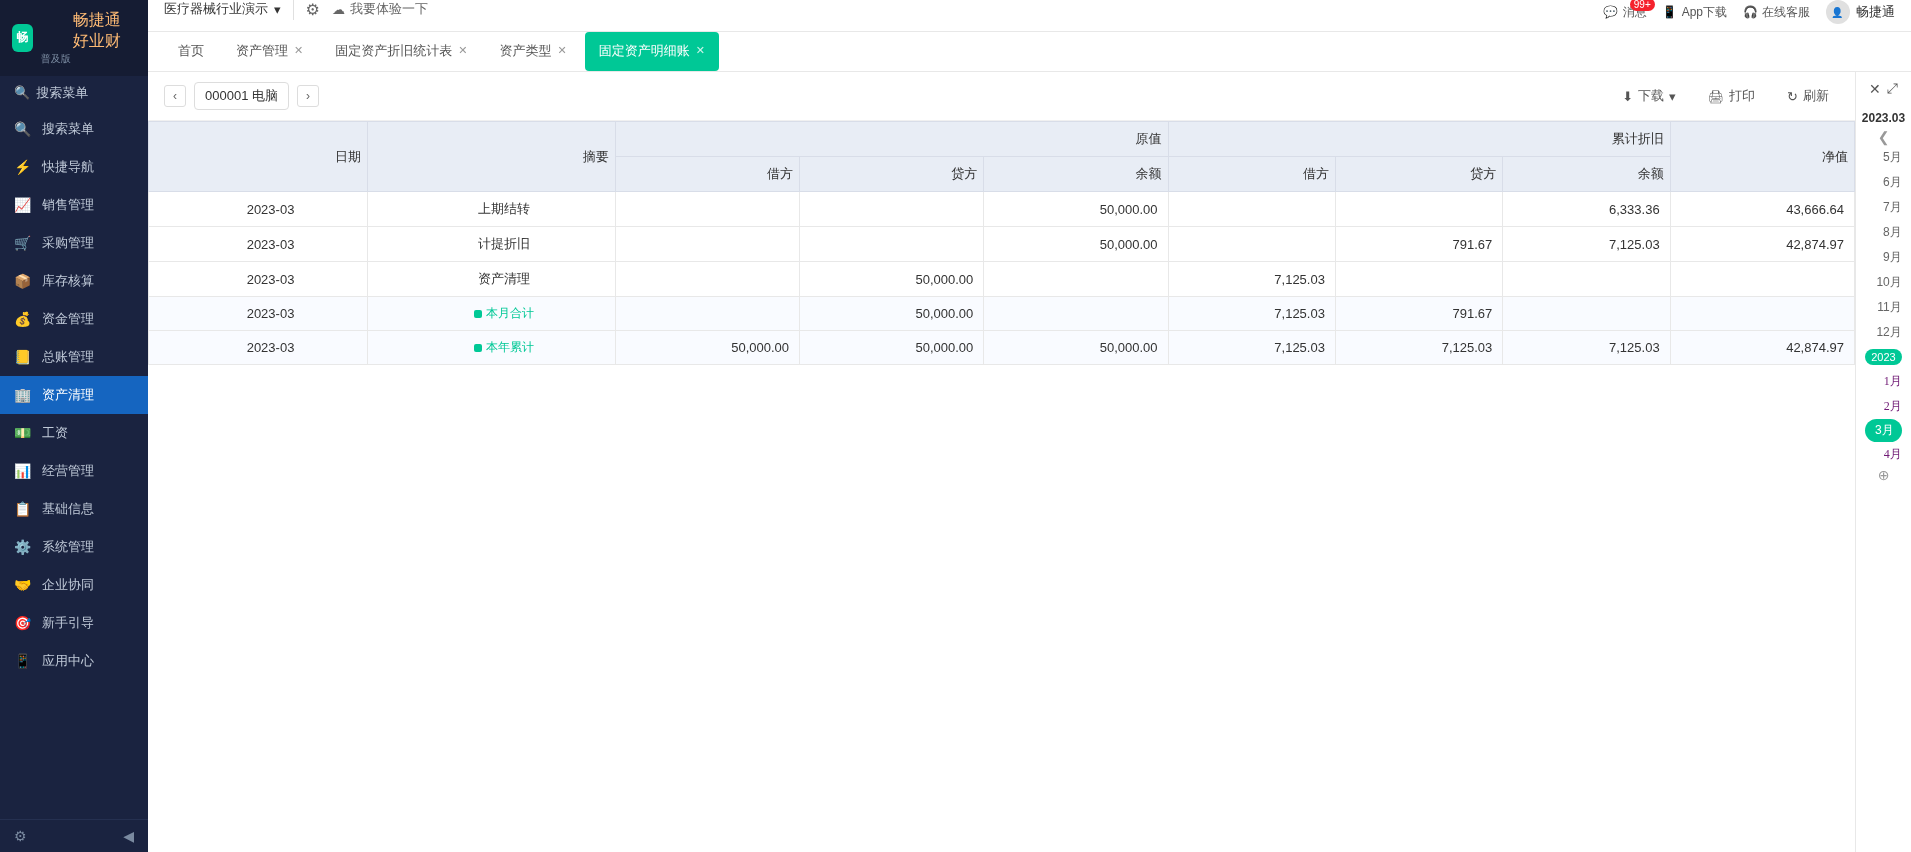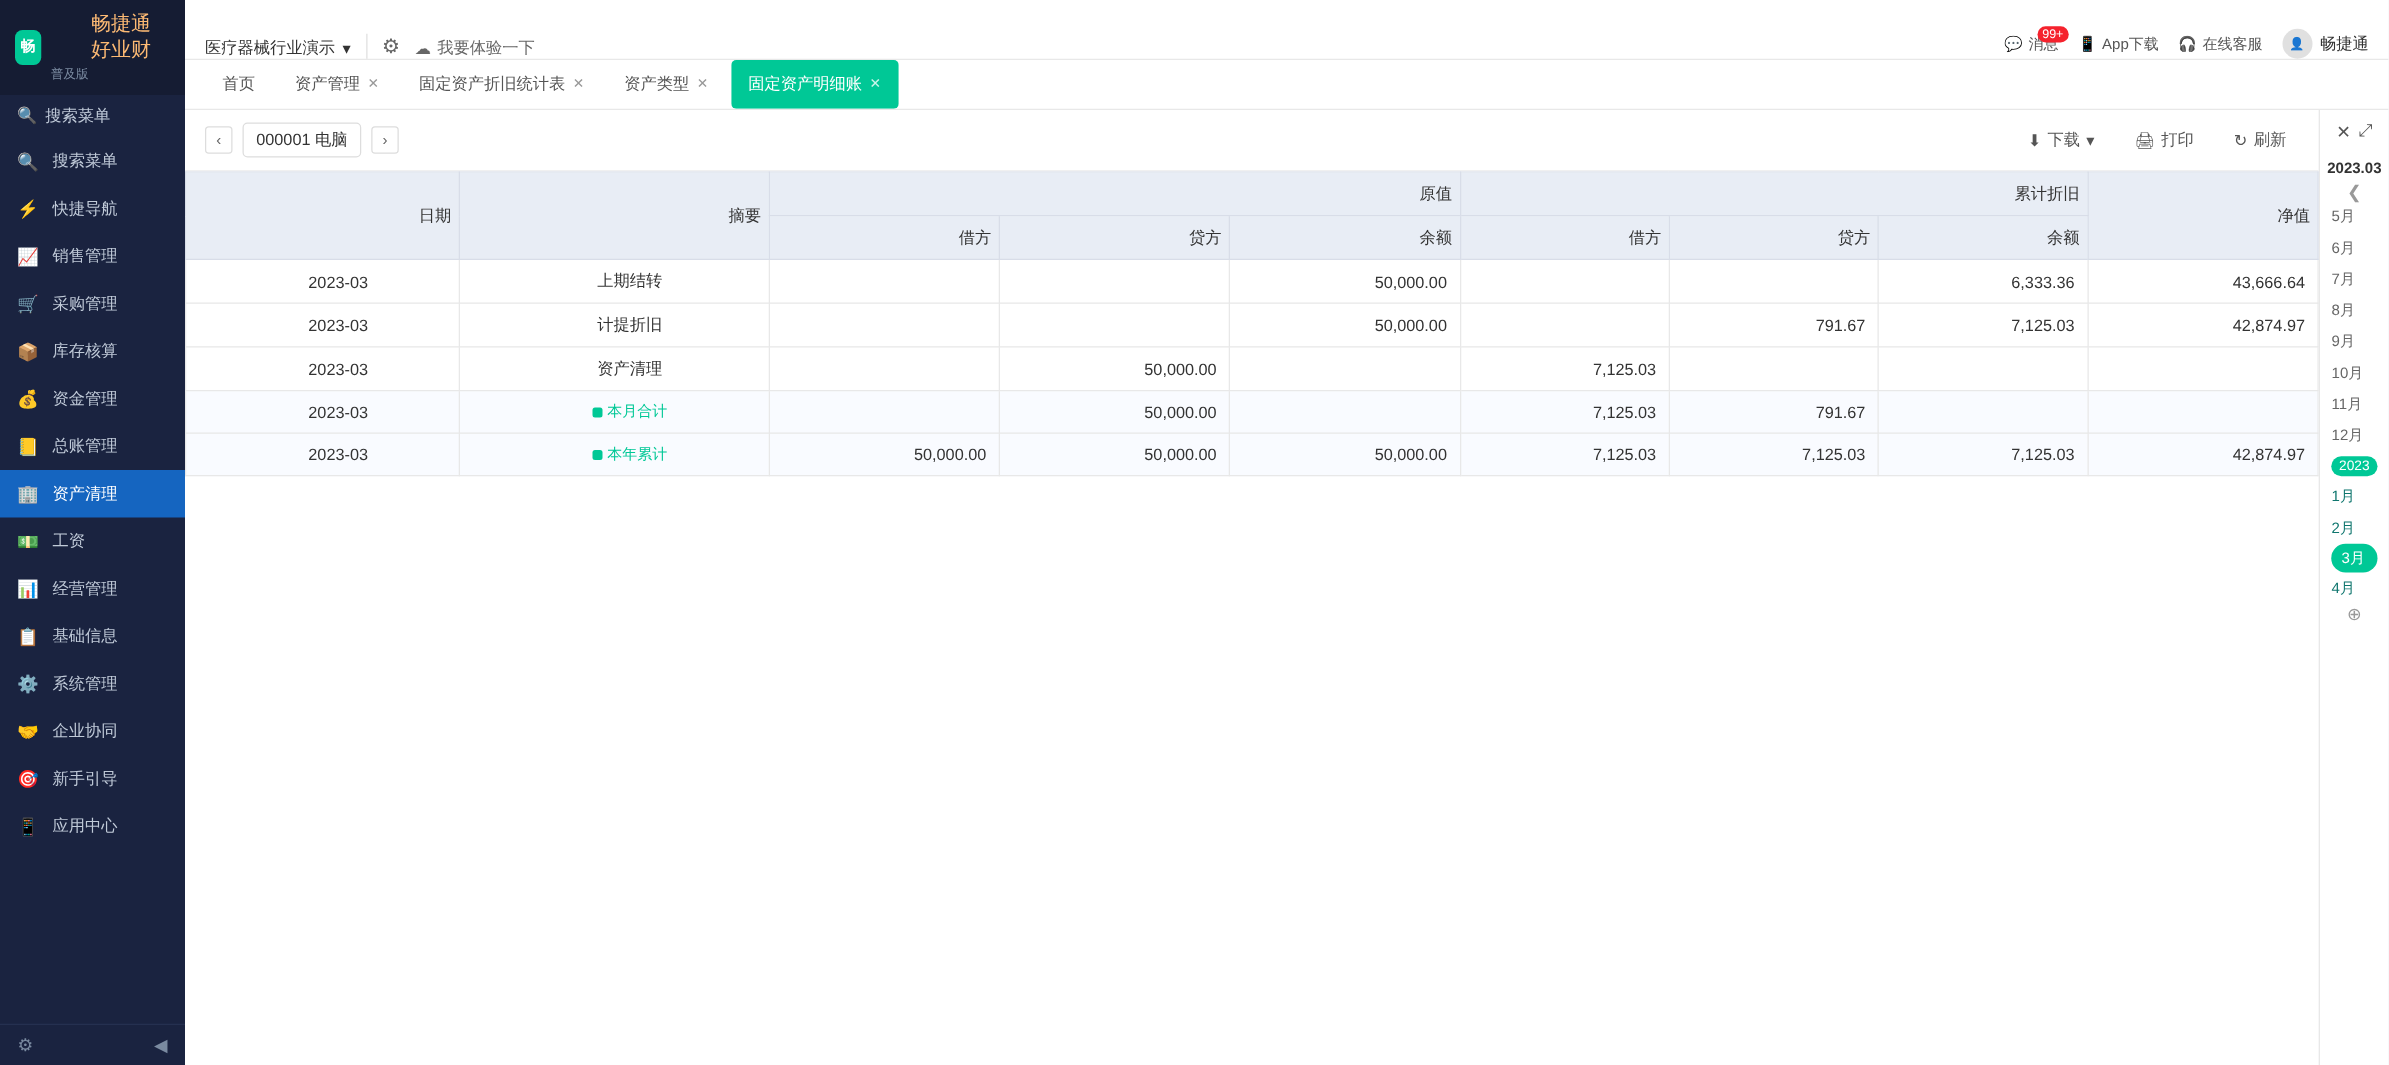--- a/index.html
+++ b/index.html
@@ -57,23 +57,23 @@
       display: flex;
       flex-direction: column;
       height: 100%;
       overflow: hidden;
       background: #f5f6fa;
     }
 
     
     .topbar {
       background: #fff;
-      height: 48px;
-      display: flex;
-      align-items: flex-end;
+      height: 32px;
+      display: flex;
+      align-items: flex-start;
       padding: 0 16px;
       border-bottom: 1px solid #e8e8e8;
       gap: 12px;
       flex-shrink: 0;
     }
     .topbar-company {
       display: flex; align-items: center; gap: 6px;
       font-size: 13px; color: #333; cursor: pointer;
     }
     .topbar-divider { width: 1px; height: 20px; background: #e0e0e0; }
@@ -188,27 +188,28 @@
       padding: 8px 0;
       flex-shrink: 0;
       overflow-y: auto;
     }
     .panel-controls {
       display: flex; gap: 6px; margin-bottom: 8px;
     }
     .panel-ctrl-btn { background: none; border: none; cursor: pointer; font-size: 14px; color: #555; }
     .year-label { font-size: 12px; color: #333; font-weight: 600; margin: 6px 0 4px; text-align: center; }
     .month-item {
-      font-size: 12px; color: #666; padding: 4px 0; cursor: pointer; text-align: left; width: 100%;
+      font-size: 12px; color: #666; padding: 4px 0; cursor: pointer; text-align: right; width: 100%;
     }
     .month-item.active-month {
       background: #00c896; color: #fff; border-radius: 12px; padding: 3px 8px;
     }
     .month-item.current-year {
-      color: #0f766e;
+      color: #701a75;
+      font-family: Liberation Serif, serif;
     }
     .year-badge {
       background: #00c896; color: #fff; border-radius: 10px;
       font-size: 11px; padding: 2px 6px; margin: 4px 0;
     }
     .panel-arrow { color: #999; font-size: 14px; cursor: pointer; }
 
     
     .table-wrap::-webkit-scrollbar { width: 6px; height: 6px; }
     .table-wrap::-webkit-scrollbar-thumb { background: #ccc; border-radius: 3px; }

